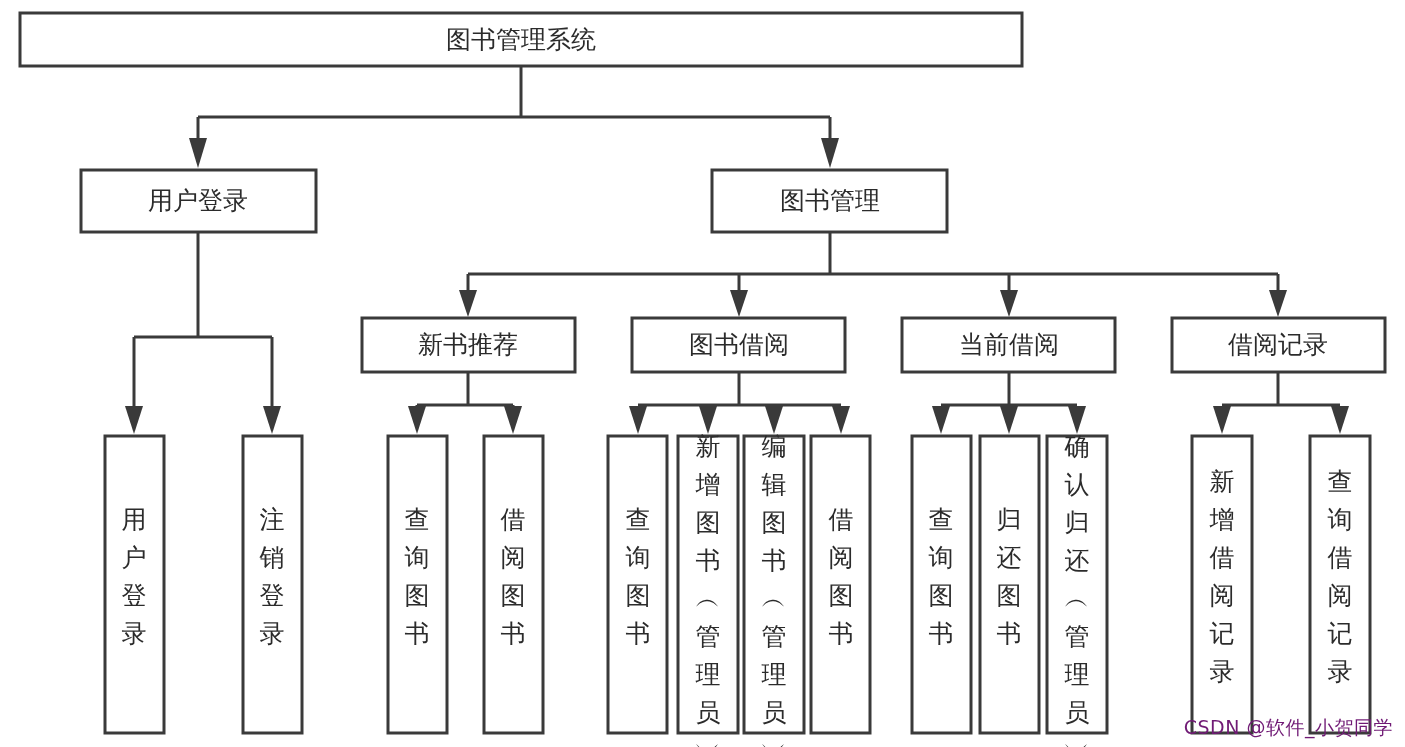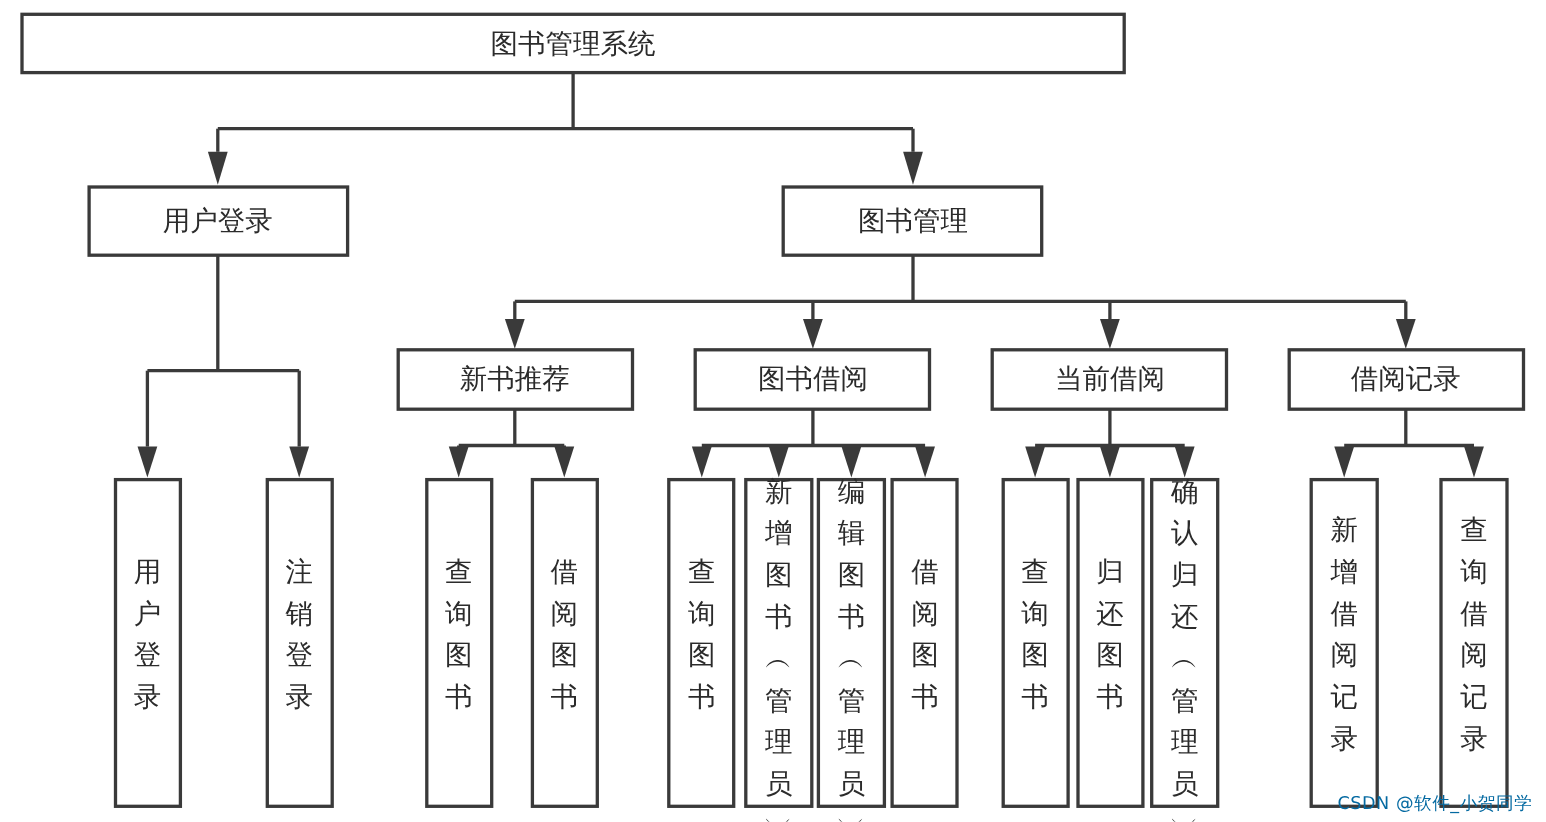--- a/index.html
+++ b/index.html
@@ -50,22 +50,22 @@
   .leaf-label {
     fill: #2b2b2b;
     font-family: "DejaVu Sans", "Liberation Sans", sans-serif;
     font-size: 25px;
     text-anchor: middle;
   }
   .watermark {
     position: absolute;
     right: 12px;
     bottom: 6px;
-    color: #0369a1;
-    font-size: 16px;
+    color: #701a75;
+    font-size: 19px;
     font-family: "DejaVu Sans", "Liberation Sans", sans-serif;
     white-space: nowrap;
     letter-spacing: 0.5px;
     pointer-events: none;
   }
 </style>
 </head>
 <body>
 
 <div id="diagram-root">

